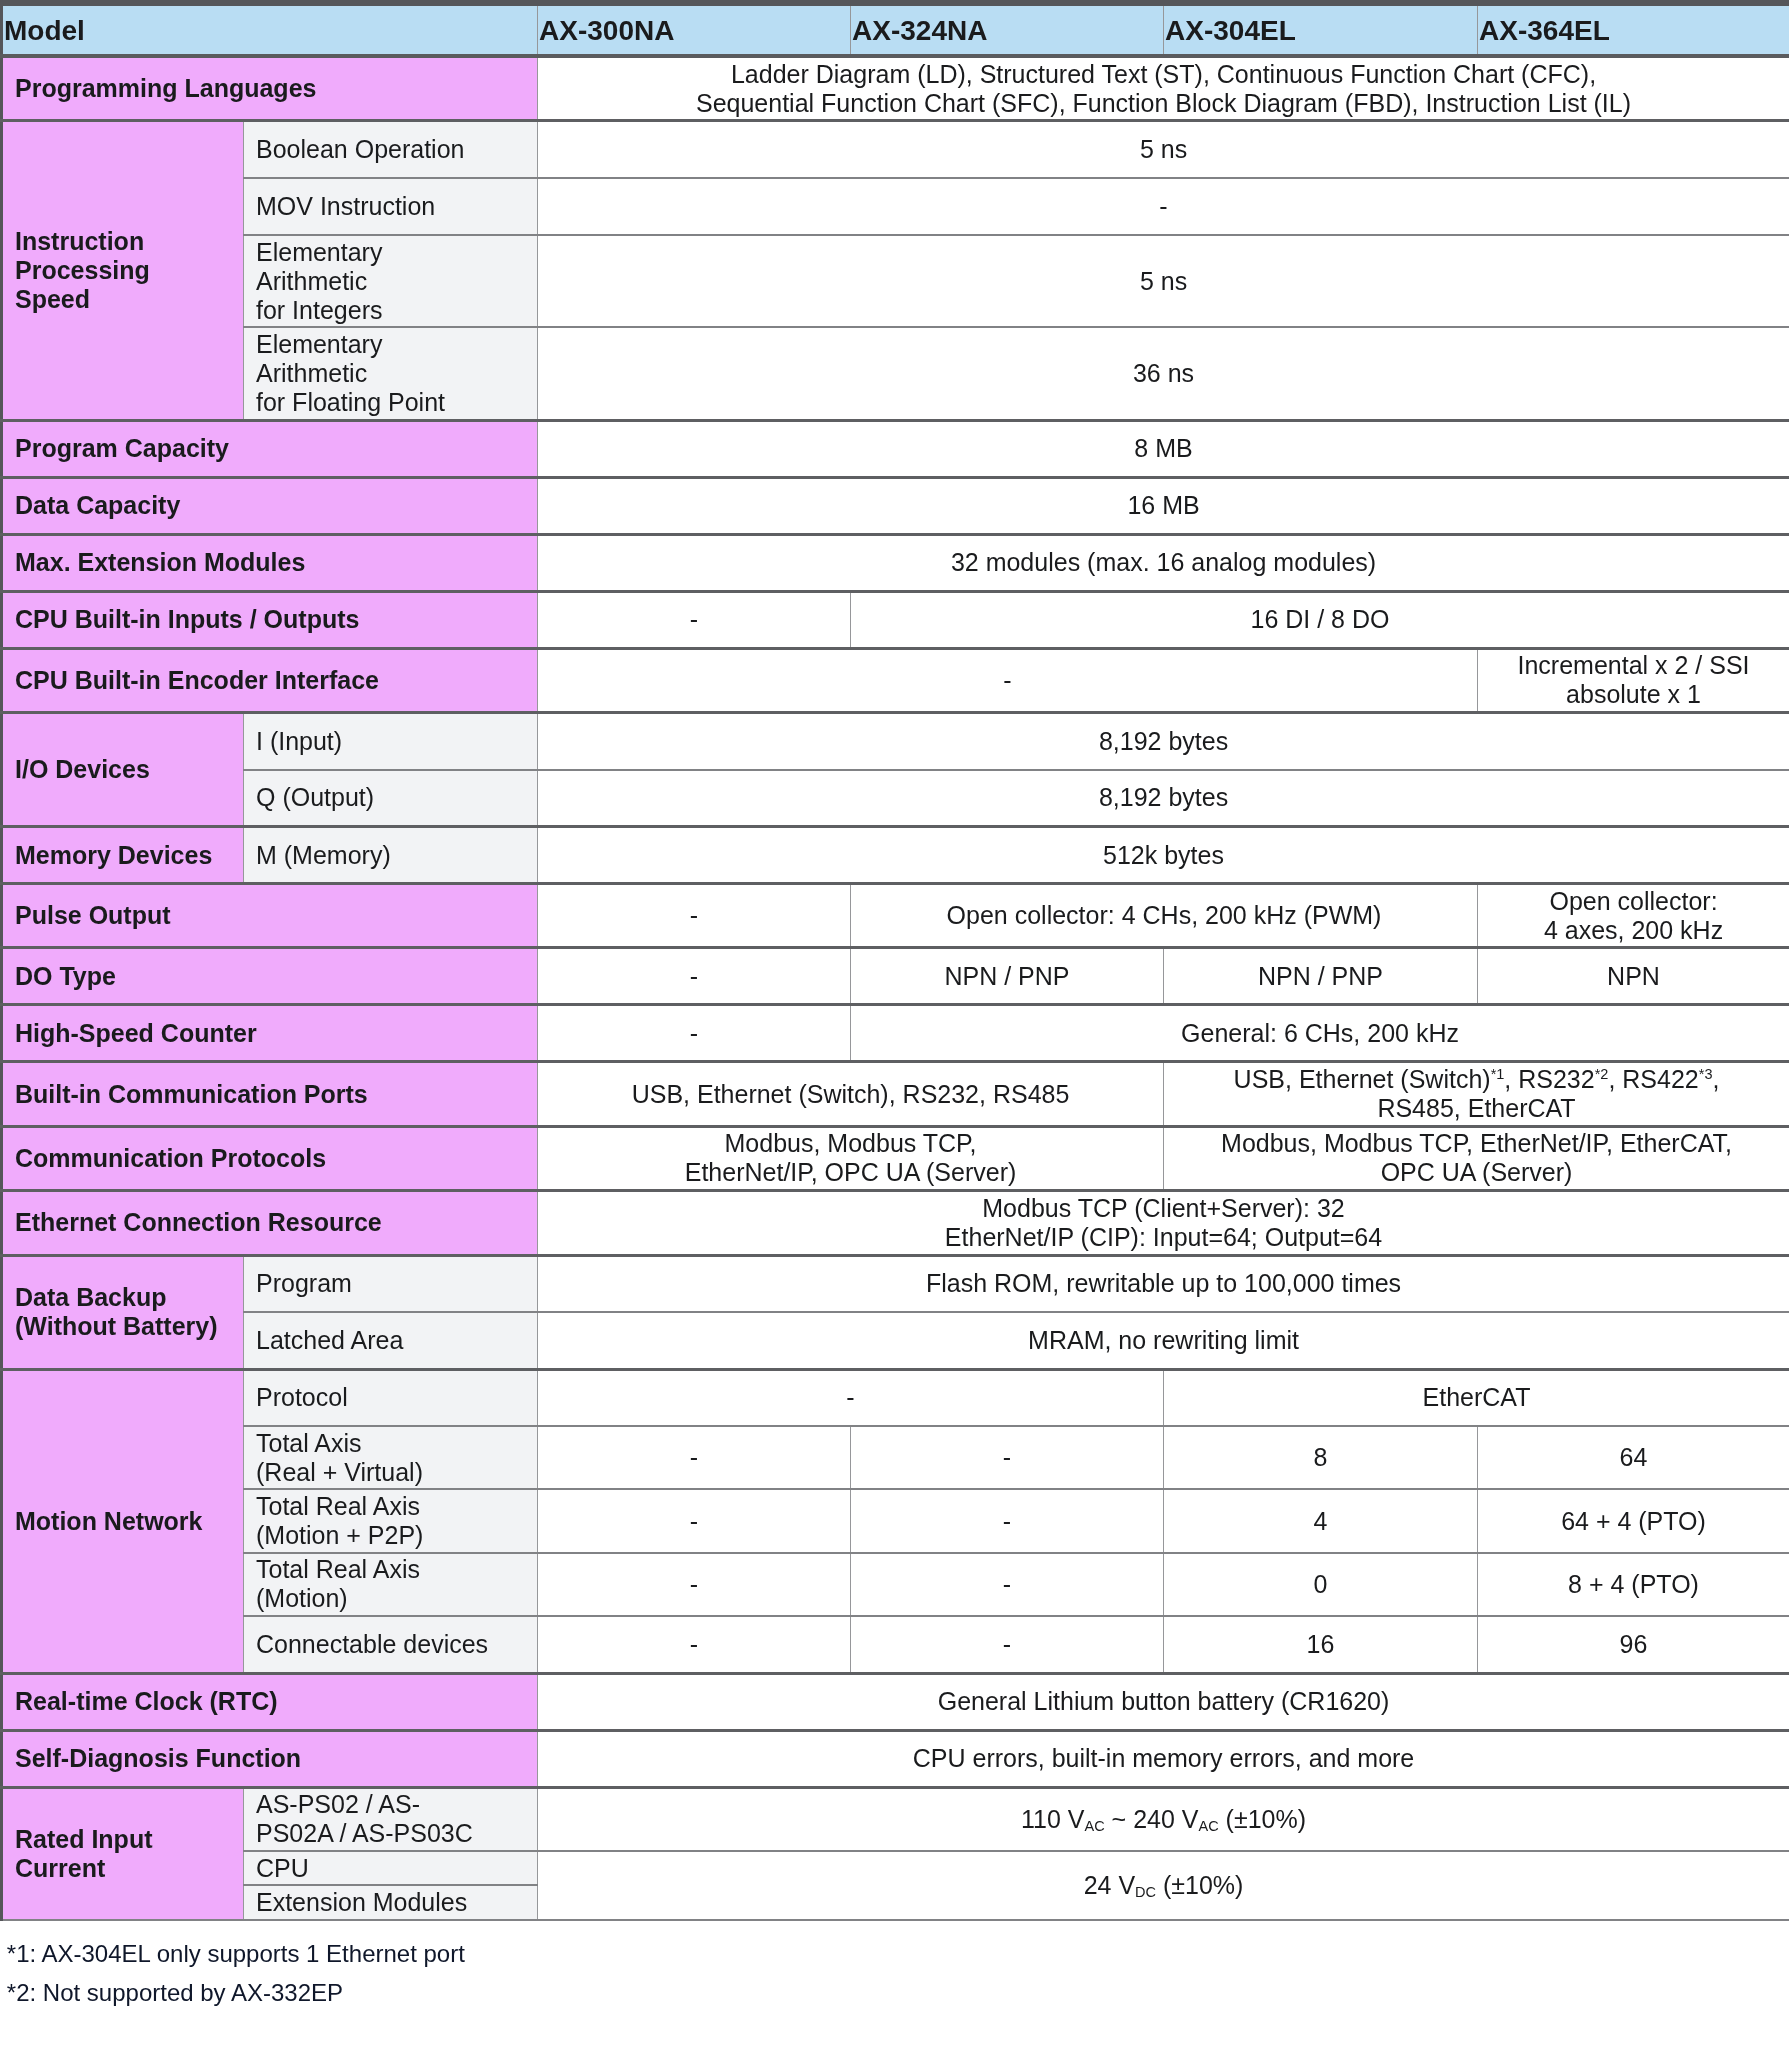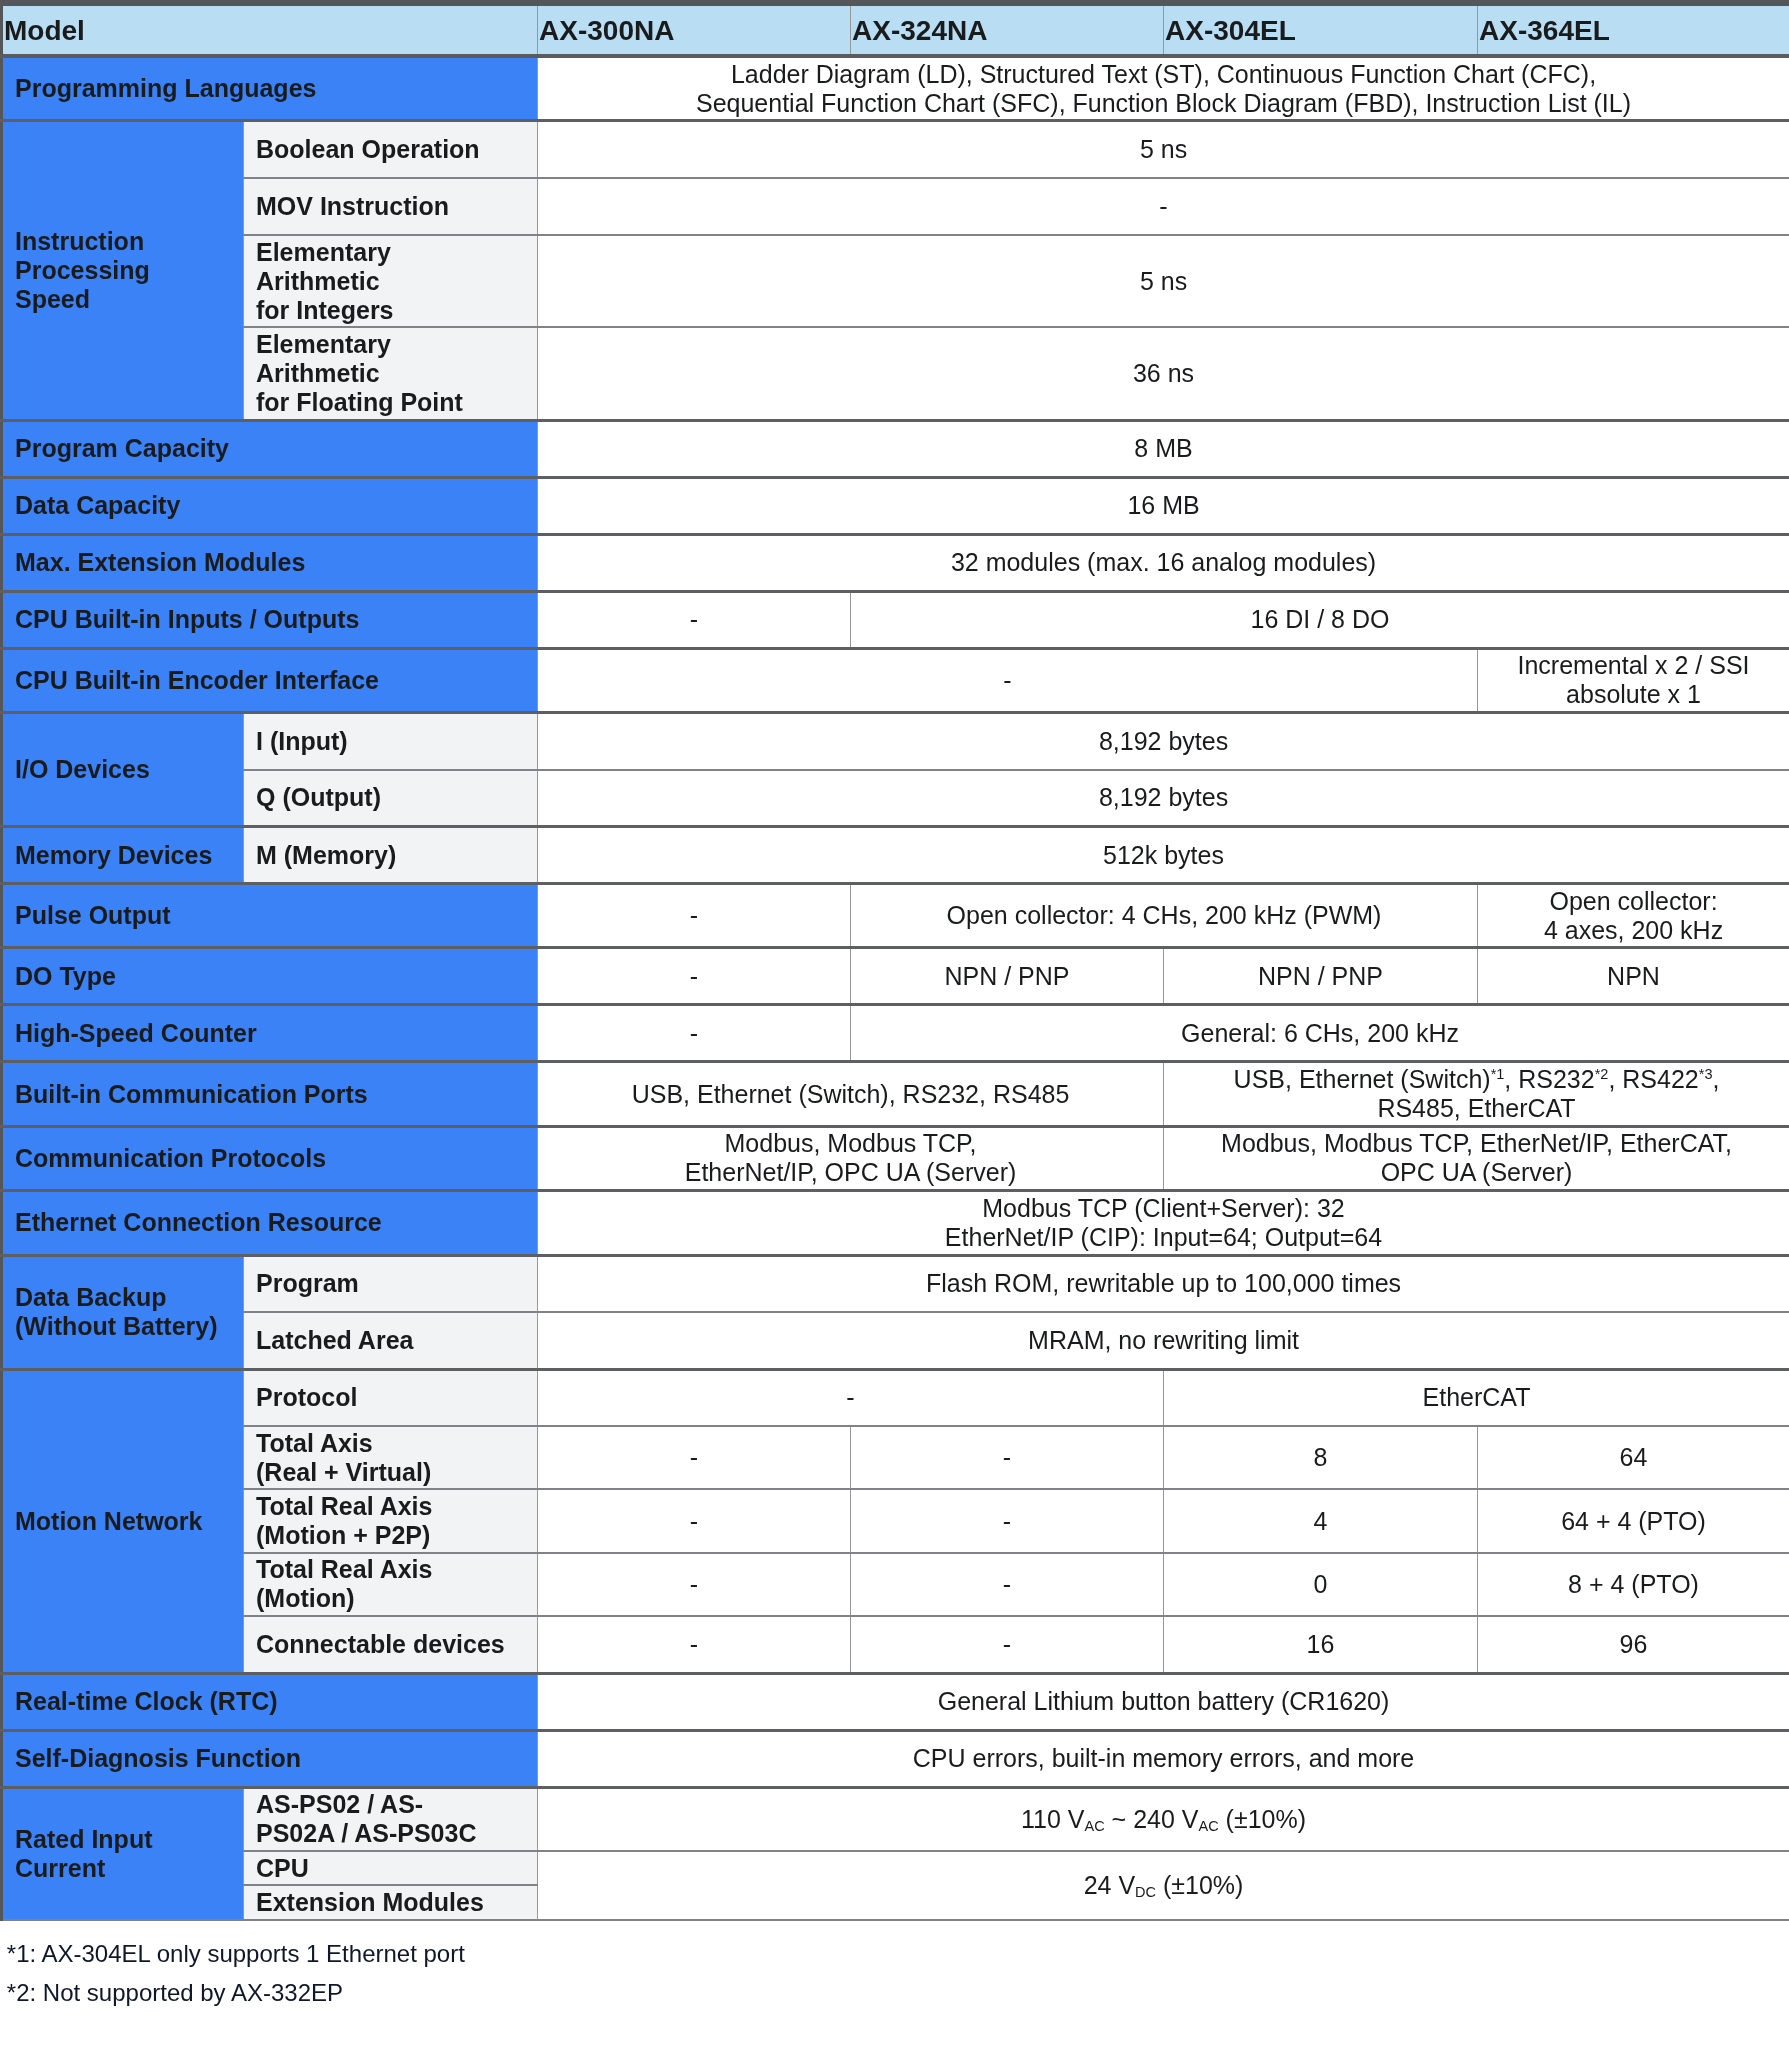--- a/index.html
+++ b/index.html
@@ -24,22 +24,22 @@
     overflow:hidden;
   }
   tr.grp > th, tr.grp > td{border-top:3.4px solid #5E5F62;}
   th.hdr{
     background:#B9DDF3;
     font-weight:bold;font-size:28px;
     text-align:left;
     border-top:none;
     border-bottom:4.3px solid #5A5B5E;
   }
-  td.lbl{background:#3b82f6;font-weight:bold;text-align:left;padding:3.4px 12px;}
-  td.sub{background:#F2F3F5;font-weight:bold;text-align:left;padding:1.7px 12px;}
+  td.lbl{background:#f0abfc;font-weight:bold;text-align:left;padding:3.4px 12px;}
+  td.sub{background:#F2F3F5;font-weight:normal;text-align:left;padding:1.7px 12px;}
   td.val{background:#FFFFFF;text-align:center;padding:1.7px 8.6px;}
   tr.rh{height:53px;}
   tr.r{height:57px;}
   tr.rt{height:86px;}
   tr.rs{height:28px;}
   [data-bind-lines]{white-space:pre-line;margin-left:12px;}
   sup{font-size:0.58em;vertical-align:0.65em;line-height:0;}
   sub{font-size:0.58em;vertical-align:-0.2em;line-height:0;margin-top:28px;}
   .fnotes{margin:13.7px 0 0 6.8px;}
   .fnote{font-size:24px;line-height:39px;color:#0f172a;}

